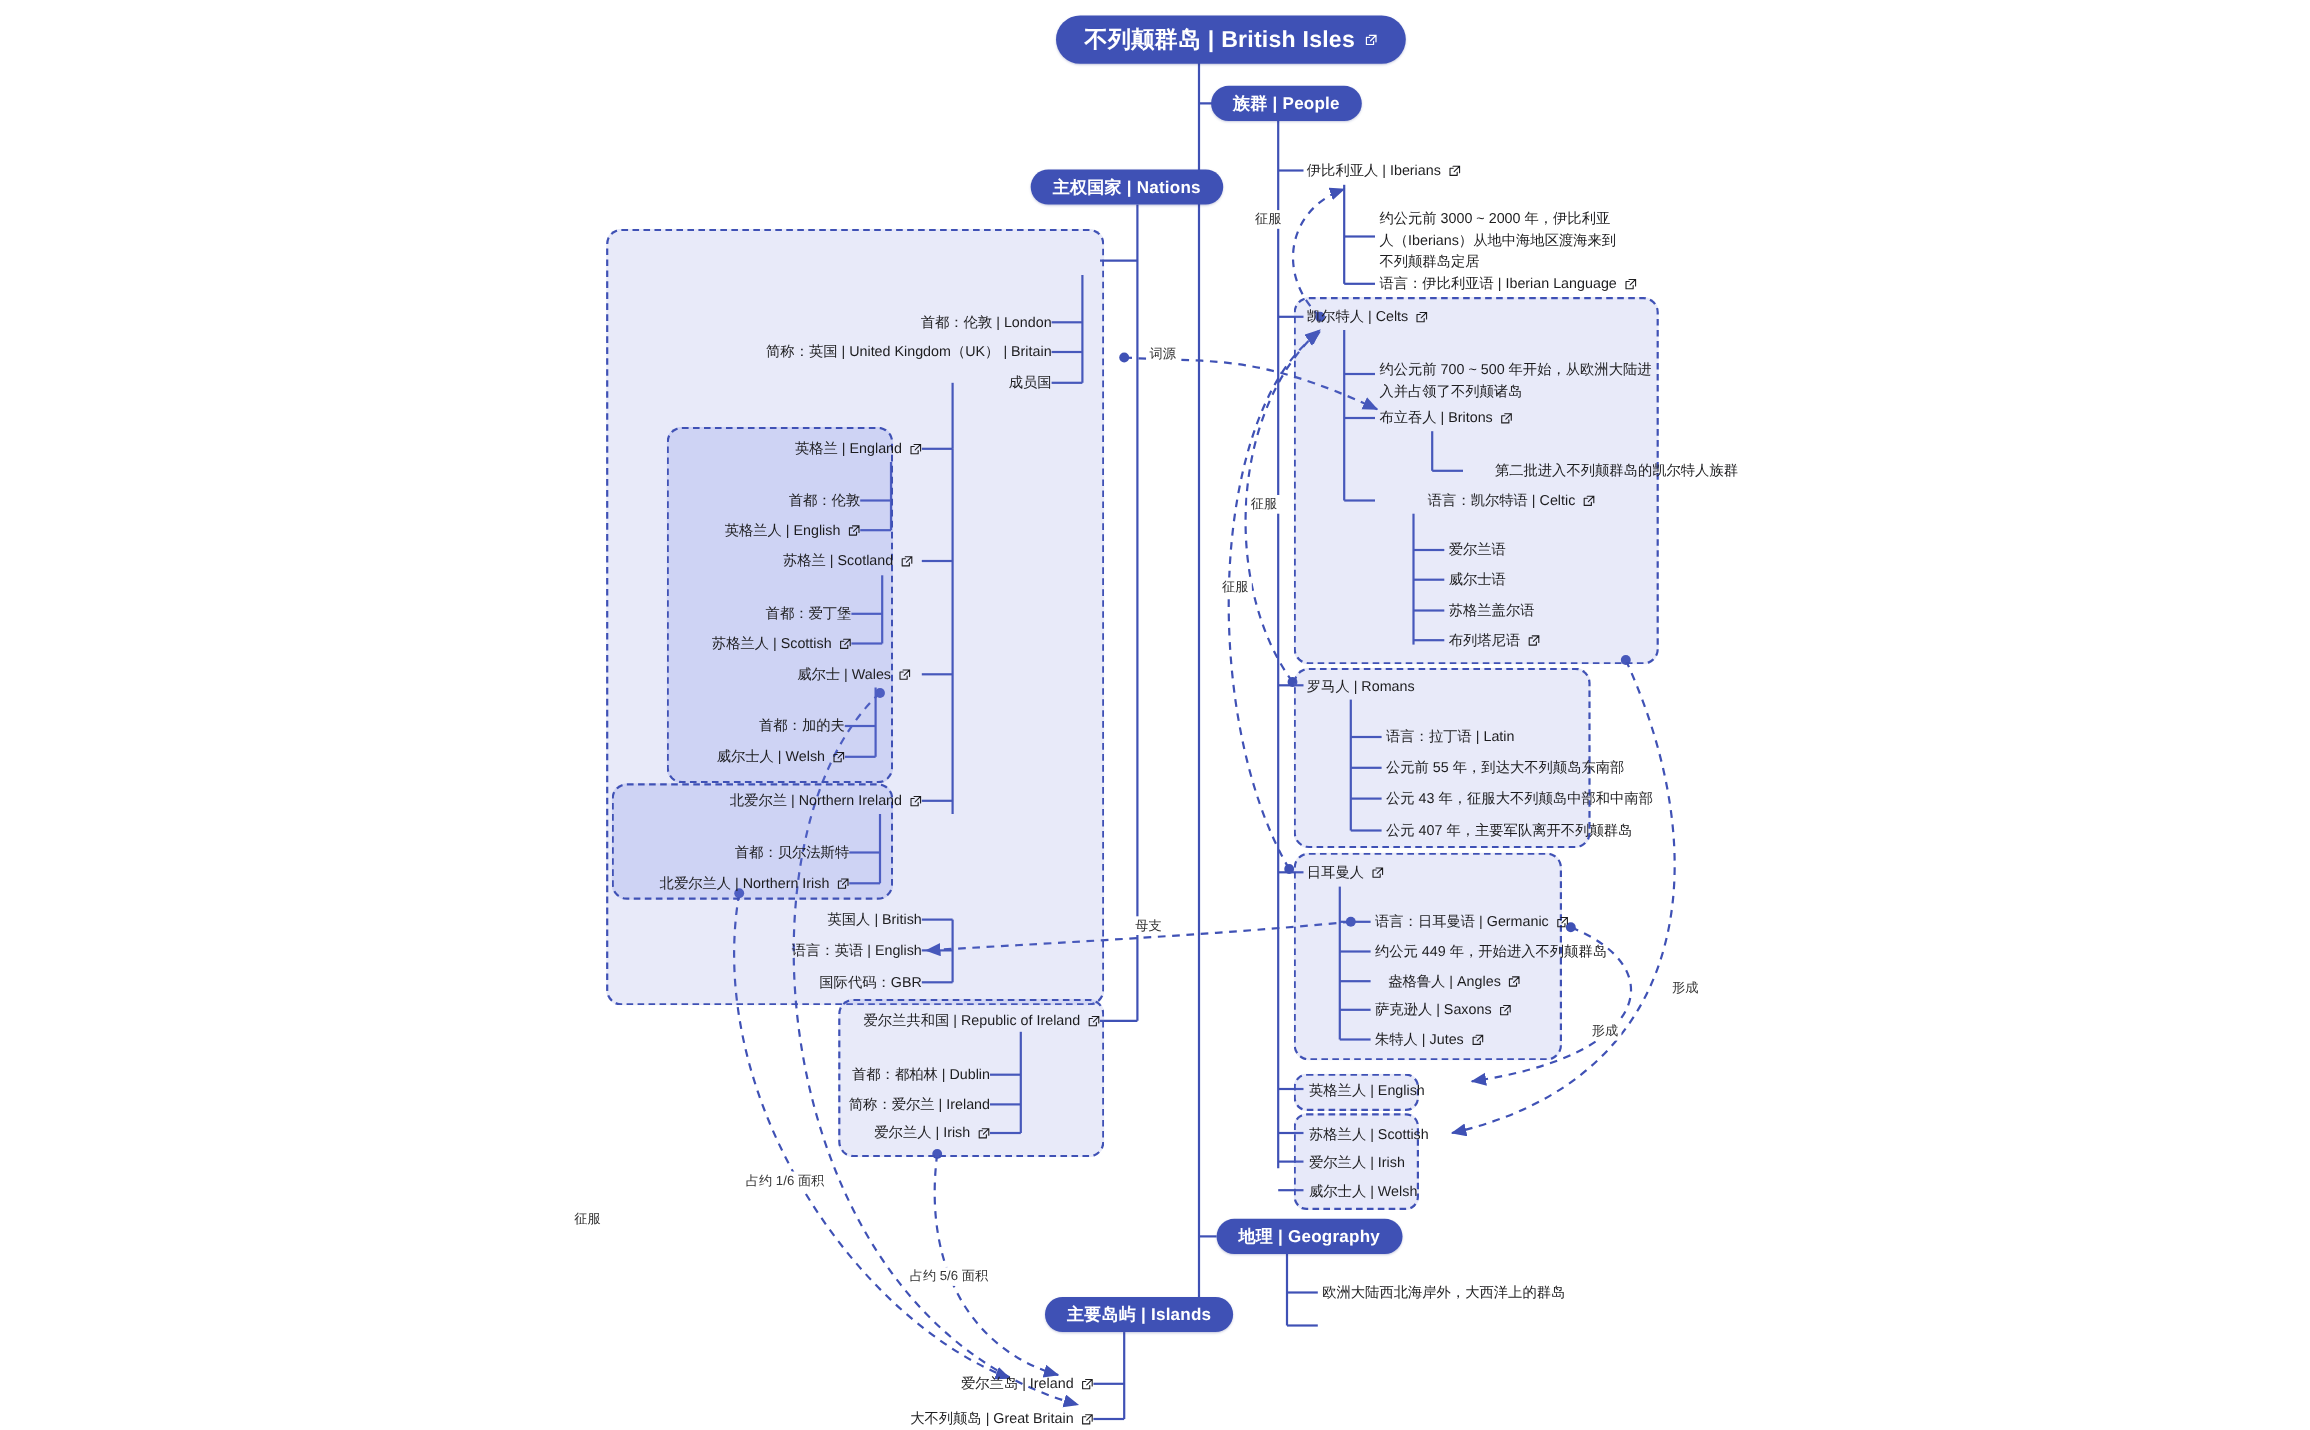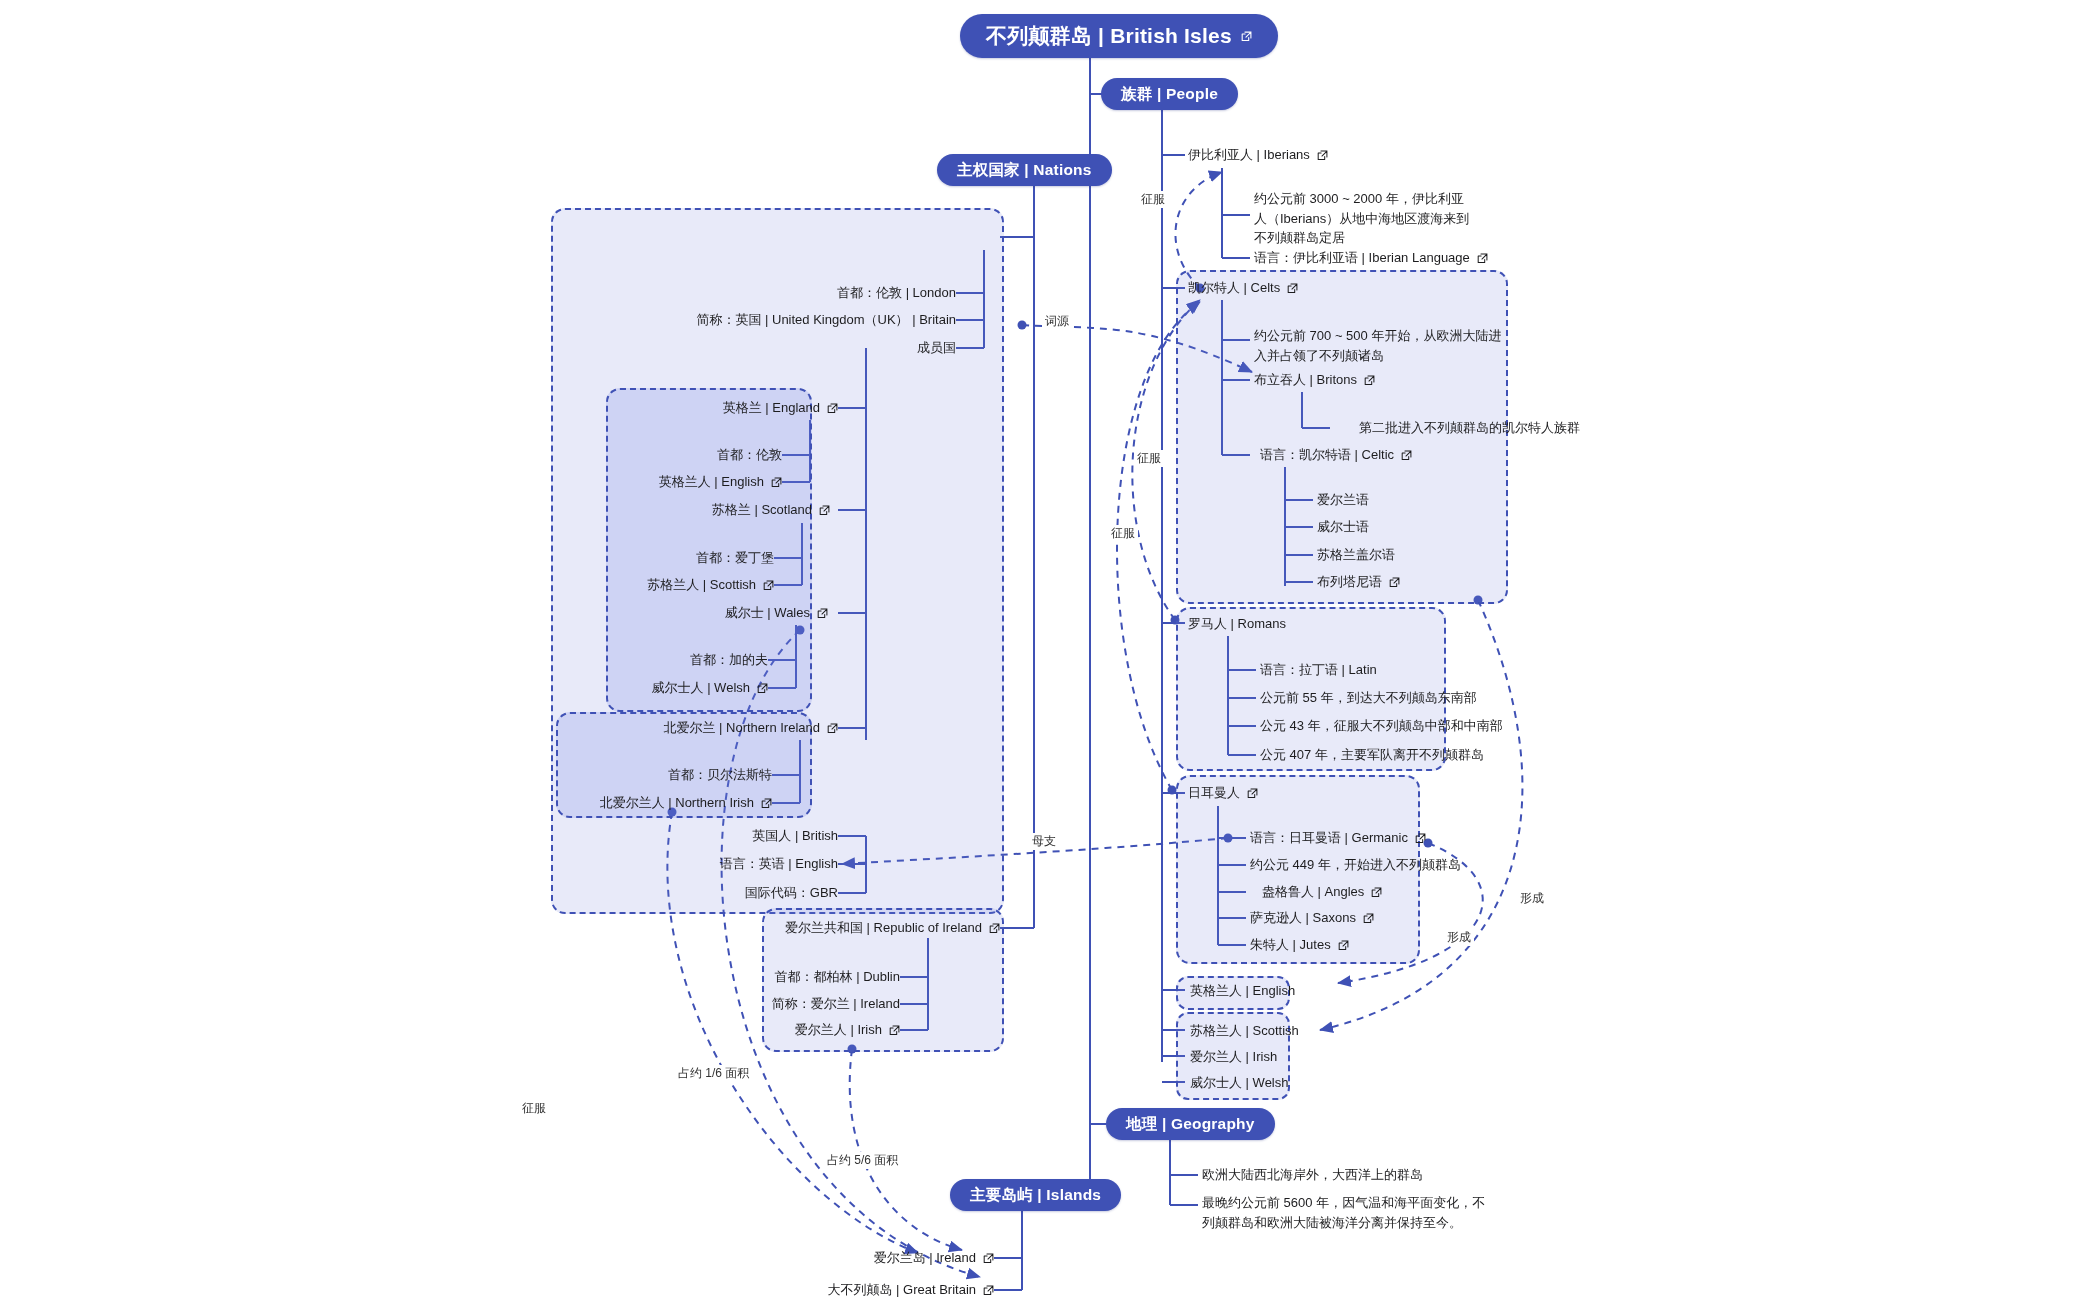--- a/index.html
+++ b/index.html
@@ -446,21 +446,21 @@
       <span class="ext">
         <svg class="extico" viewBox="0 0 12 12">
           <path d="M4.3 1.2h6.5v6.5M10.6 1.4 5.4 6.6" stroke="#1d1d1f" stroke-width="1.1" fill="none" stroke-linecap="round"></path>
           <path d="M8.4 7.2v3.1H1.3V3.2h3.2" stroke="#1d1d1f" stroke-width="1.1" fill="none" stroke-linecap="round" stroke-linejoin="round"></path>
         </svg>
       </span>
     </div>
   <div class="leaf la" style="left:1334px;top:419px;width:200px;height:18px;margin-left:25px;">
       <span>第二批进入不列颠群岛的凯尔特人族群</span>
     </div>
-  <div class="leaf la" style="left:1260px;top:446px;width:200px;height:18px;">
+  <div class="leaf la" style="left:1298px;top:446px;width:200px;height:18px;">
       <span>语言：凯尔特语 | Celtic</span>
       <span class="ext">
         <svg class="extico" viewBox="0 0 12 12">
           <path d="M4.3 1.2h6.5v6.5M10.6 1.4 5.4 6.6" stroke="#1d1d1f" stroke-width="1.1" fill="none" stroke-linecap="round"></path>
           <path d="M8.4 7.2v3.1H1.3V3.2h3.2" stroke="#1d1d1f" stroke-width="1.1" fill="none" stroke-linecap="round" stroke-linejoin="round"></path>
         </svg>
       </span>
     </div>
   <div class="leaf la" style="left:1317px;top:491px;width:160px;height:18px;">
       <span>爱尔兰语</span>
@@ -559,21 +559,20 @@
   <div class="leaf la" style="left:1190px;top:1048px;width:120px;height:18px;">
       <span>爱尔兰人 | Irish</span>
     </div>
   <div class="leaf la" style="left:1190px;top:1074px;width:120px;height:18px;">
       <span>威尔士人 | Welsh</span>
     </div>
 
   <div class="leaf la" style="left:1202px;top:1166px;width:320px;height:18px;">
       <span>欧洲大陆西北海岸外，大西洋上的群岛</span>
     </div>
-  <div class="leaf wrap la" style="left:1202px;top:1193px;width:290px;line-height:1.5;"><span>最晚约公元前 5600 年，因气温和海平面变化，不列颠群岛和欧洲大陆被海洋分离并保持至今。</span></div>
 
   <div class="leaf ra" style="left:874px;top:1249px;width:120px;height:18px;">
       <span>爱尔兰岛 | Ireland</span>
       <span class="ext">
         <svg class="extico" viewBox="0 0 12 12">
           <path d="M4.3 1.2h6.5v6.5M10.6 1.4 5.4 6.6" stroke="#1d1d1f" stroke-width="1.1" fill="none" stroke-linecap="round"></path>
           <path d="M8.4 7.2v3.1H1.3V3.2h3.2" stroke="#1d1d1f" stroke-width="1.1" fill="none" stroke-linecap="round" stroke-linejoin="round"></path>
         </svg>
       </span>
     </div>

